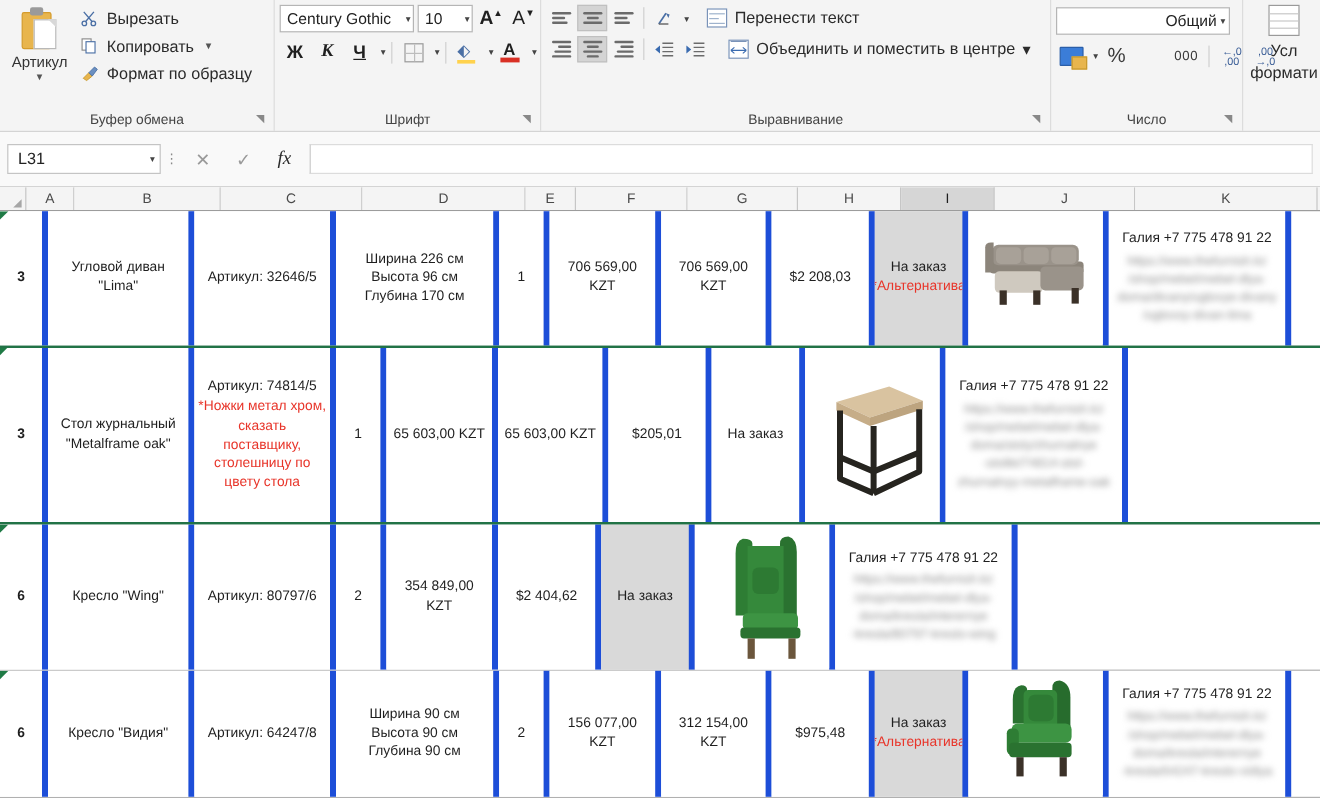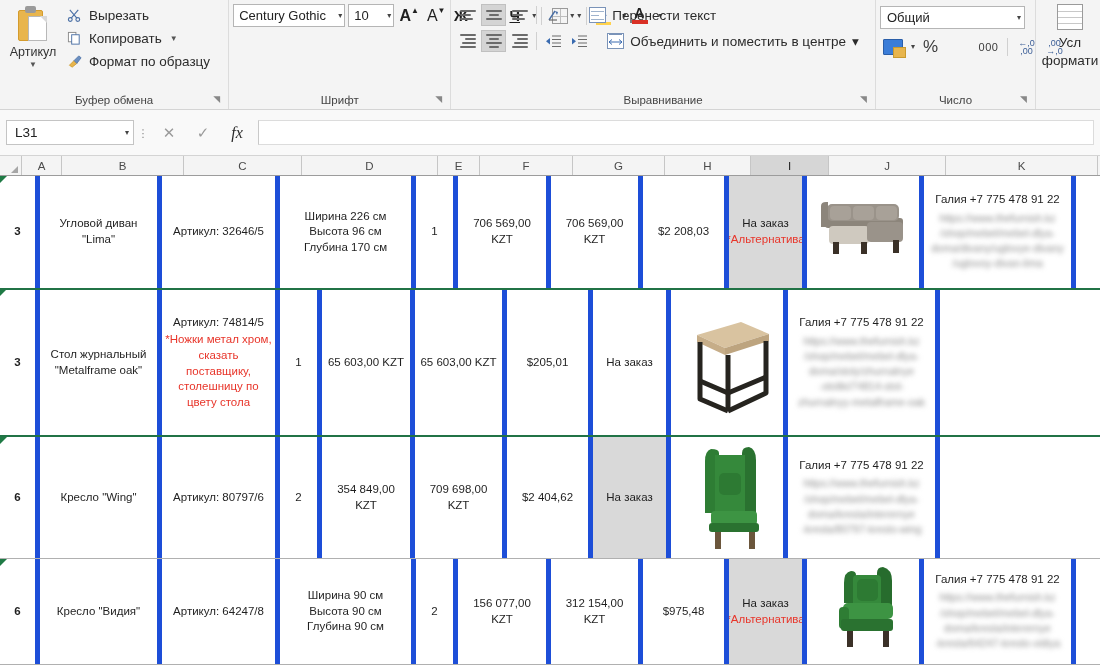--- a/index.html
+++ b/index.html
@@ -123,33 +123,33 @@
   
   .al-row { display: flex; align-items: center; gap: 1px; margin-bottom: 4px; }
   .al-btn { width:25px; height:22px; display:flex; align-items:center; justify-content:center; }
   .al-btn.active { background:#d4d4d4; border:1px solid #c0c0c0;}
   .lines { width: 16px; display:flex; flex-direction:column; gap:2px; }
   .lines i { display:block; height:2px; background:#6b6b6b; border-radius:1px;}
   .lines.top i:nth-child(1){width:100%} .lines.top i:nth-child(2){width:70%} .lines.top i:nth-child(3){width:85%}
   .lines.ctr i:nth-child(odd){width:100%; margin:0 auto} .lines.ctr i:nth-child(even){width:62%; margin:0 auto}
   .lines.rt i:nth-child(1){width:100%;margin-left:auto} .lines.rt i:nth-child(2){width:70%;margin-left:auto} .lines.rt i:nth-child(3){width:88%;margin-left:auto}
   .wrap-cmd, .merge-cmd {
-    display:flex; align-items:center; gap:6px;
+    display:flex; gap:6px;
     font-size: 13.5px; color:#2b2b2b; white-space: nowrap; padding: 2px 4px;
   }
   .ic-box { width:17px; height:16px; border:1px solid #7a93b8; position:relative; background:#fff;}
   .ic-box i { position:absolute; left:1px; right:1px; height:1px; background:#9fb3cd; }
 
   
   .numfmt {
     width: 145px; height: 23px; background:#fff; border:1px solid #b5b5b5;
     font-size: 13px; color:#222; display:flex; align-items:center; padding:0 3px 0 6px;
     margin-bottom: 6px;
   }
-  .numfmt .nm { flex: 1; }
+  .numfmt .nm { flex: 1; text-align: right; }
   .num-row { display:flex; align-items:center; gap:3px; }
   .money-ic { width:20px; height:16px; background:#3b7dd8; border:1px solid #2a5ea8; position:relative; border-radius:1px;}
   .money-ic::after{content:"";position:absolute;right:-4px;bottom:-4px;width:11px;height:9px;background:#e8b54d;border:1px solid #c99a2e;}
   .pct { font-size:17px; color:#3a3a3a; font-weight:500; }
   .thou { font-size:11px; color:#3a3a3a; letter-spacing:0.5px;margin-left:30px;}
   .dec-ic { font-size:9px; color:#3a5d96; line-height:8px; text-align:center; }
   .dec-ic b { display:block; font-weight:400; }
 
   .cf-group { padding: 2px 6px 0 10px; border-right:none; }
   .cf-text { font-size: 13.5px; color:#2b2b2b; line-height:18px; text-align:center; margin-top: 30px;}
@@ -293,21 +293,21 @@
         </div>
       </div>
     </div>
     <div class="rgroup-label">
       <span>Буфер обмена</span>
       <span class="dlg">◥</span>
     </div>
   </div>
 
   <div class="rgroup" style="width:222px;">
-    <div class="rgroup-body" style="flex-direction:row;">
+    <div class="rgroup-body" style="flex-direction:column;">
       <div class="font-row1">
         <div class="fontname">
           <span class="nm">Century Gothic</span>
           <span class="dd-caret">▾</span>
         </div>
         <div class="fontsize">
           <span class="nm">10</span>
           <span class="dd-caret">▾</span>
         </div>
         <div class="grow-a">A<sup>▲</sup></div>
@@ -617,21 +617,20 @@
           </span>
         </div>
       </div>
 
       <div class="row" style="height:122px">
         <div class="cell marker" style="flex-basis:40px;font-weight:700;">6</div>
         <div class="cell" style="flex-basis:122px">Кресло "Wing"</div>
         <div class="cell" style="flex-basis:118px">Артикул: 80797/6</div>
         <div class="cell" style="flex-basis:42px">2</div>
         <div class="cell num" style="flex-basis:93px">354 849,00 KZT</div>
-        <div class="cell num" style="flex-basis:92px">709 698,00 KZT</div>
         <div class="cell num" style="flex-basis:86px">$2 404,62</div>
         <div class="cell gray" style="flex-basis:78px">На заказ</div>
         <div class="cell imgcell" style="flex-basis:117px">
           <div class="prod">
             <svg width="117" height="120" viewBox="0 0 117 120">
               <rect x="0" y="0" width="117" height="120" fill="#fff"></rect>
               <g>
                 <path d="M40 12 q-6 2 -6 12 l0 52 14 0 0 -60 q0 -4 -8 -4 z" fill="#2e7d34"></path>
                 <path d="M78 10 q7 2 7 13 l0 55 -14 0 0 -62 q0 -6 7 -6 z" fill="#2a7230"></path>
                 <rect x="44" y="18" width="30" height="58" fill="#35893b"></rect>

